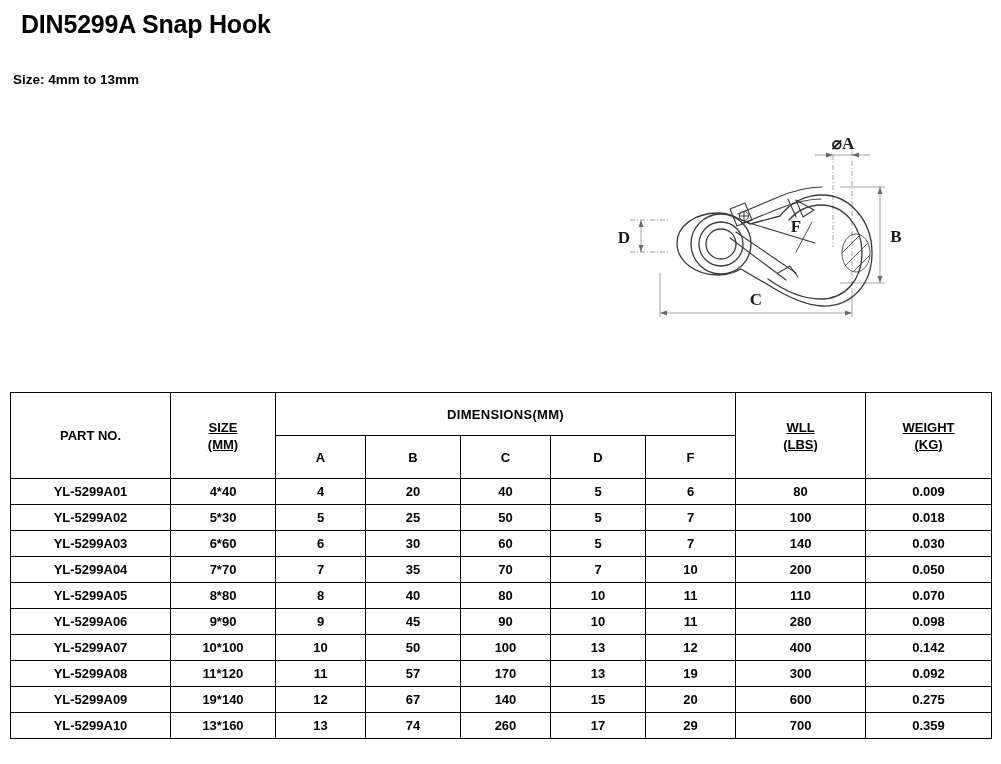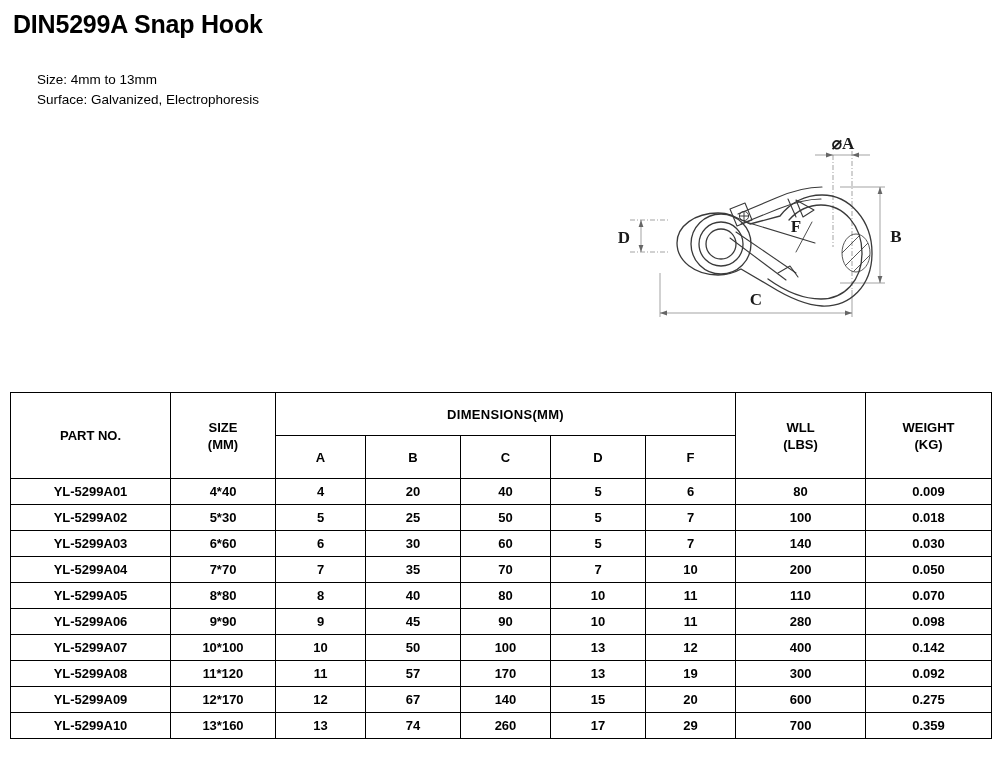--- a/index.html
+++ b/index.html
@@ -13,35 +13,34 @@
     height: 764px;
     position: relative;
     font-family: "Liberation Sans", sans-serif;
     color: #000000;
     overflow: hidden;
   }
 
   
   #page-title {
     position: absolute;
-    left: 13px;
+    left: 21px;
     top: 10px;
     font-size: 25px;
     font-weight: bold;
     letter-spacing: -0.2px;
     white-space: nowrap;
   }
   #spec-list {
     position: absolute;
     left: 13px;
     top: 70px;
     font-size: 13.5px;
-    font-weight: normal;
+    font-weight: bold;
     line-height: 19.5px;
-    margin-left: 24px;
   }
   #spec-list .spec-line { white-space: nowrap; }
 
   
   #drawing-wrap {
     position: absolute;
     left: 600px;
     top: 125px;
     width: 401px;
     height: 215px;
@@ -68,31 +67,30 @@
     text-align: center;
     vertical-align: middle;
     padding: 0;
     font-weight: bold;
     font-size: 13px;
   }
   table.spec-table thead th { height: 43px; }
   table.spec-table thead th.tall { height: 86px; }
   table.spec-table tbody td { height: 26px; }
   .hdr-two-line { line-height: 17px; }
-  .hdr-two-line span { display: block; }
+  .hdr-two-line span { display: block; text-decoration: underline; }
   .dim-group-label { letter-spacing: 0.3px; }
 </style>
 </head>
 <body>
 
 <div id="page-title">DIN5299A Snap Hook</div>
 
 <div id="spec-list">
   <div class="spec-line">Size: 4mm to 13mm</div>
-  <div class="spec-line">Surface: Galvanized, Electrophoresis</div>
 </div>
 
 <div id="drawing-wrap">
   <svg width="401" height="215" viewBox="0 0 401 215" xmlns="http://www.w3.org/2000/svg">
     <g fill="none" stroke="#666666" stroke-width="0.6">
 
       <line x1="233" y1="30" x2="233" y2="122" stroke-dasharray="5,2,1,2"></line>
       <line x1="252" y1="26" x2="252" y2="165" stroke-dasharray="5,2,1,2"></line>
 
       <line x1="240" y1="62" x2="285" y2="62"></line>
@@ -325,21 +323,21 @@
           <td>11</td>
           <td>57</td>
           <td>170</td>
           <td>13</td>
           <td>19</td>
           <td>300</td>
           <td>0.092</td>
         </tr>
         <tr>
           <td>YL-5299A09</td>
-          <td>12*170</td>
+          <td>19*140</td>
           <td>12</td>
           <td>67</td>
           <td>140</td>
           <td>15</td>
           <td>20</td>
           <td>600</td>
           <td>0.275</td>
         </tr>
         <tr>
           <td>YL-5299A10</td>

